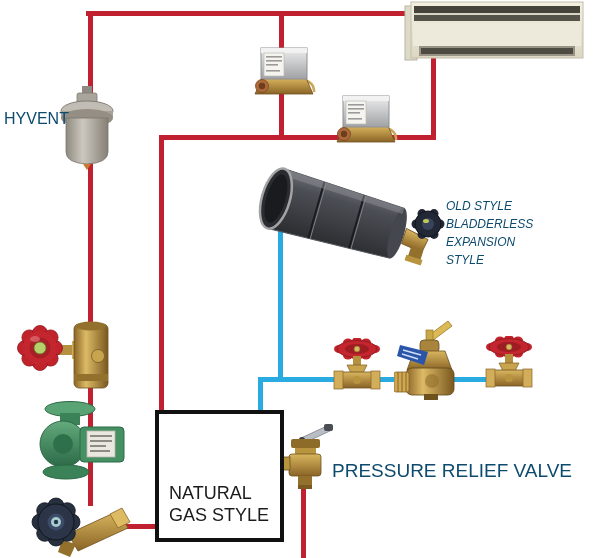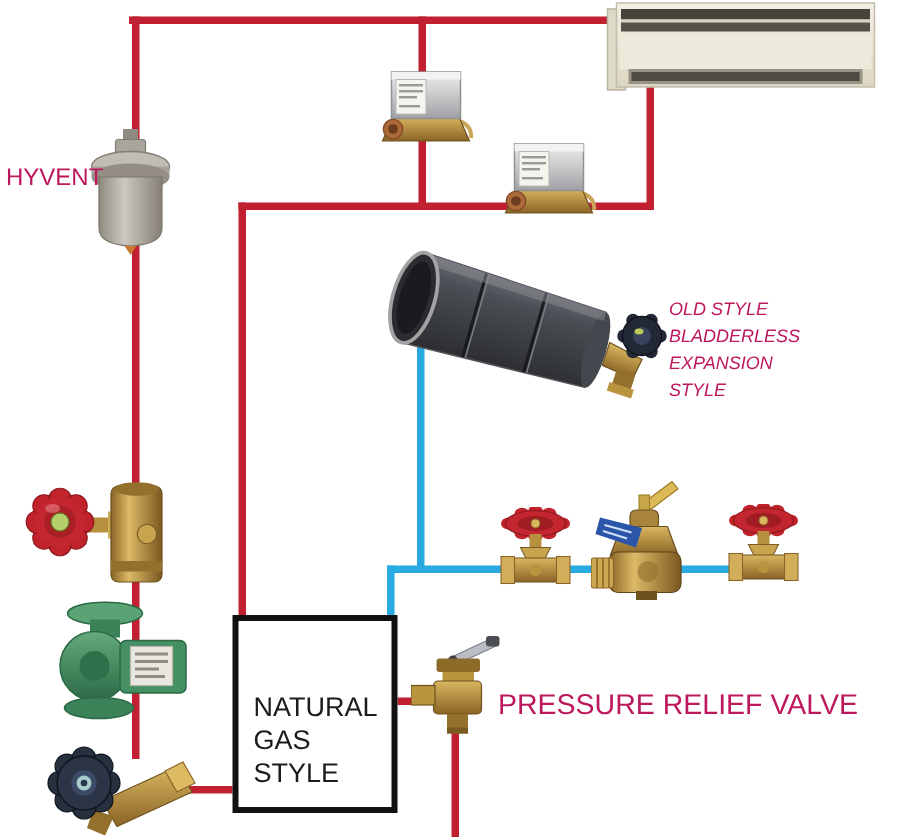--- a/index.html
+++ b/index.html
@@ -3,23 +3,23 @@
 <meta charset="utf-8">
 <style>
   html,body{margin:0;padding:0;background:#fff;}
   #stage{position:relative;width:600px;height:558px;background:#ffffff;overflow:hidden;
          font-family:"Liberation Sans",sans-serif;}
   .pipe{position:absolute;z-index:1;}
   .pipe.red{background:#c0202f;}
   .pipe.blue{background:#29abe2;}
   .comp{position:absolute;z-index:3;}
   .comp svg{display:block;}
-  .lbl{position:absolute;z-index:6;color:#be185d;white-space:nowrap;
+  .lbl{position:absolute;z-index:6;color:#0c4a6e;white-space:nowrap;
        font-family:"Liberation Sans",sans-serif;}
-  #boiler{position:absolute;left:155px;top:410px;width:110px;height:132px;
+  #boiler{position:absolute;left:155px;top:410px;width:129px;height:132px;
           box-sizing:border-box;background:#ffffff;border:4px solid #111111;z-index:4;
           display:flex;flex-direction:column;justify-content:flex-end;
           padding:0 0 12px 10px;font-size:18px;line-height:22px;color:#1b1b1b;}
   .tanklbl div{font-size:12px;line-height:18px;font-style:italic;}
 </style>
 </head>
 <body>
 
 <div id="stage">
 

